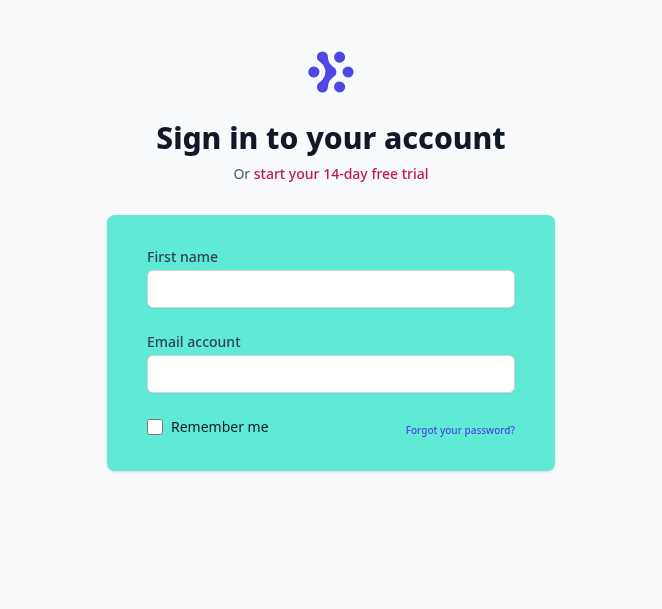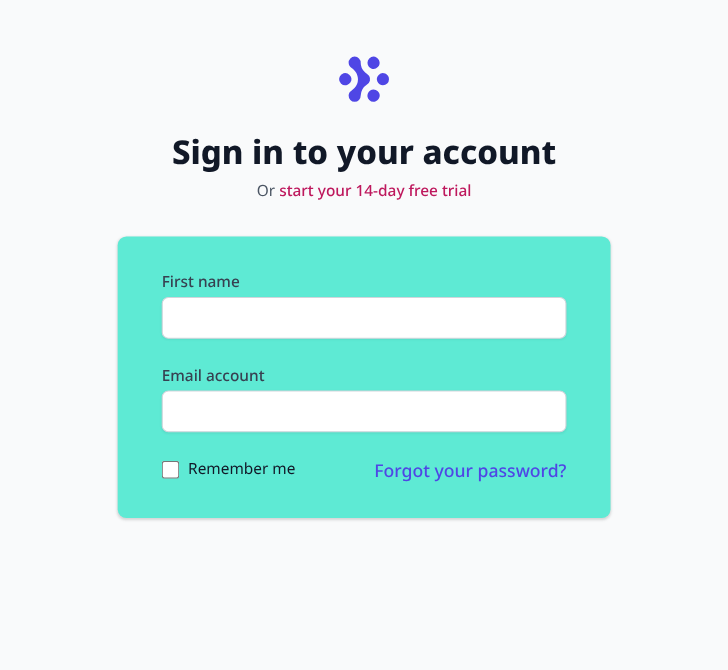--- a/index.html
+++ b/index.html
@@ -91,21 +91,21 @@
     border: 1px solid #d1d5db;
     border-radius: 4px;
     accent-color: #4f46e5;
   }
   .remember label {
     margin-left: 8px;
     font-size: 14px;
     color: #111827;
   }
   .forgot a {
-    font-size: 16px;
+    font-size: 10px;
     font-weight: 500;
     color: #4f46e5;
     text-decoration: none;
   }
   .submit-wrap { margin-top: 24px; }
   button.submit {
     position: relative;
     width: 100%;
     display: flex;
     align-items: center;

